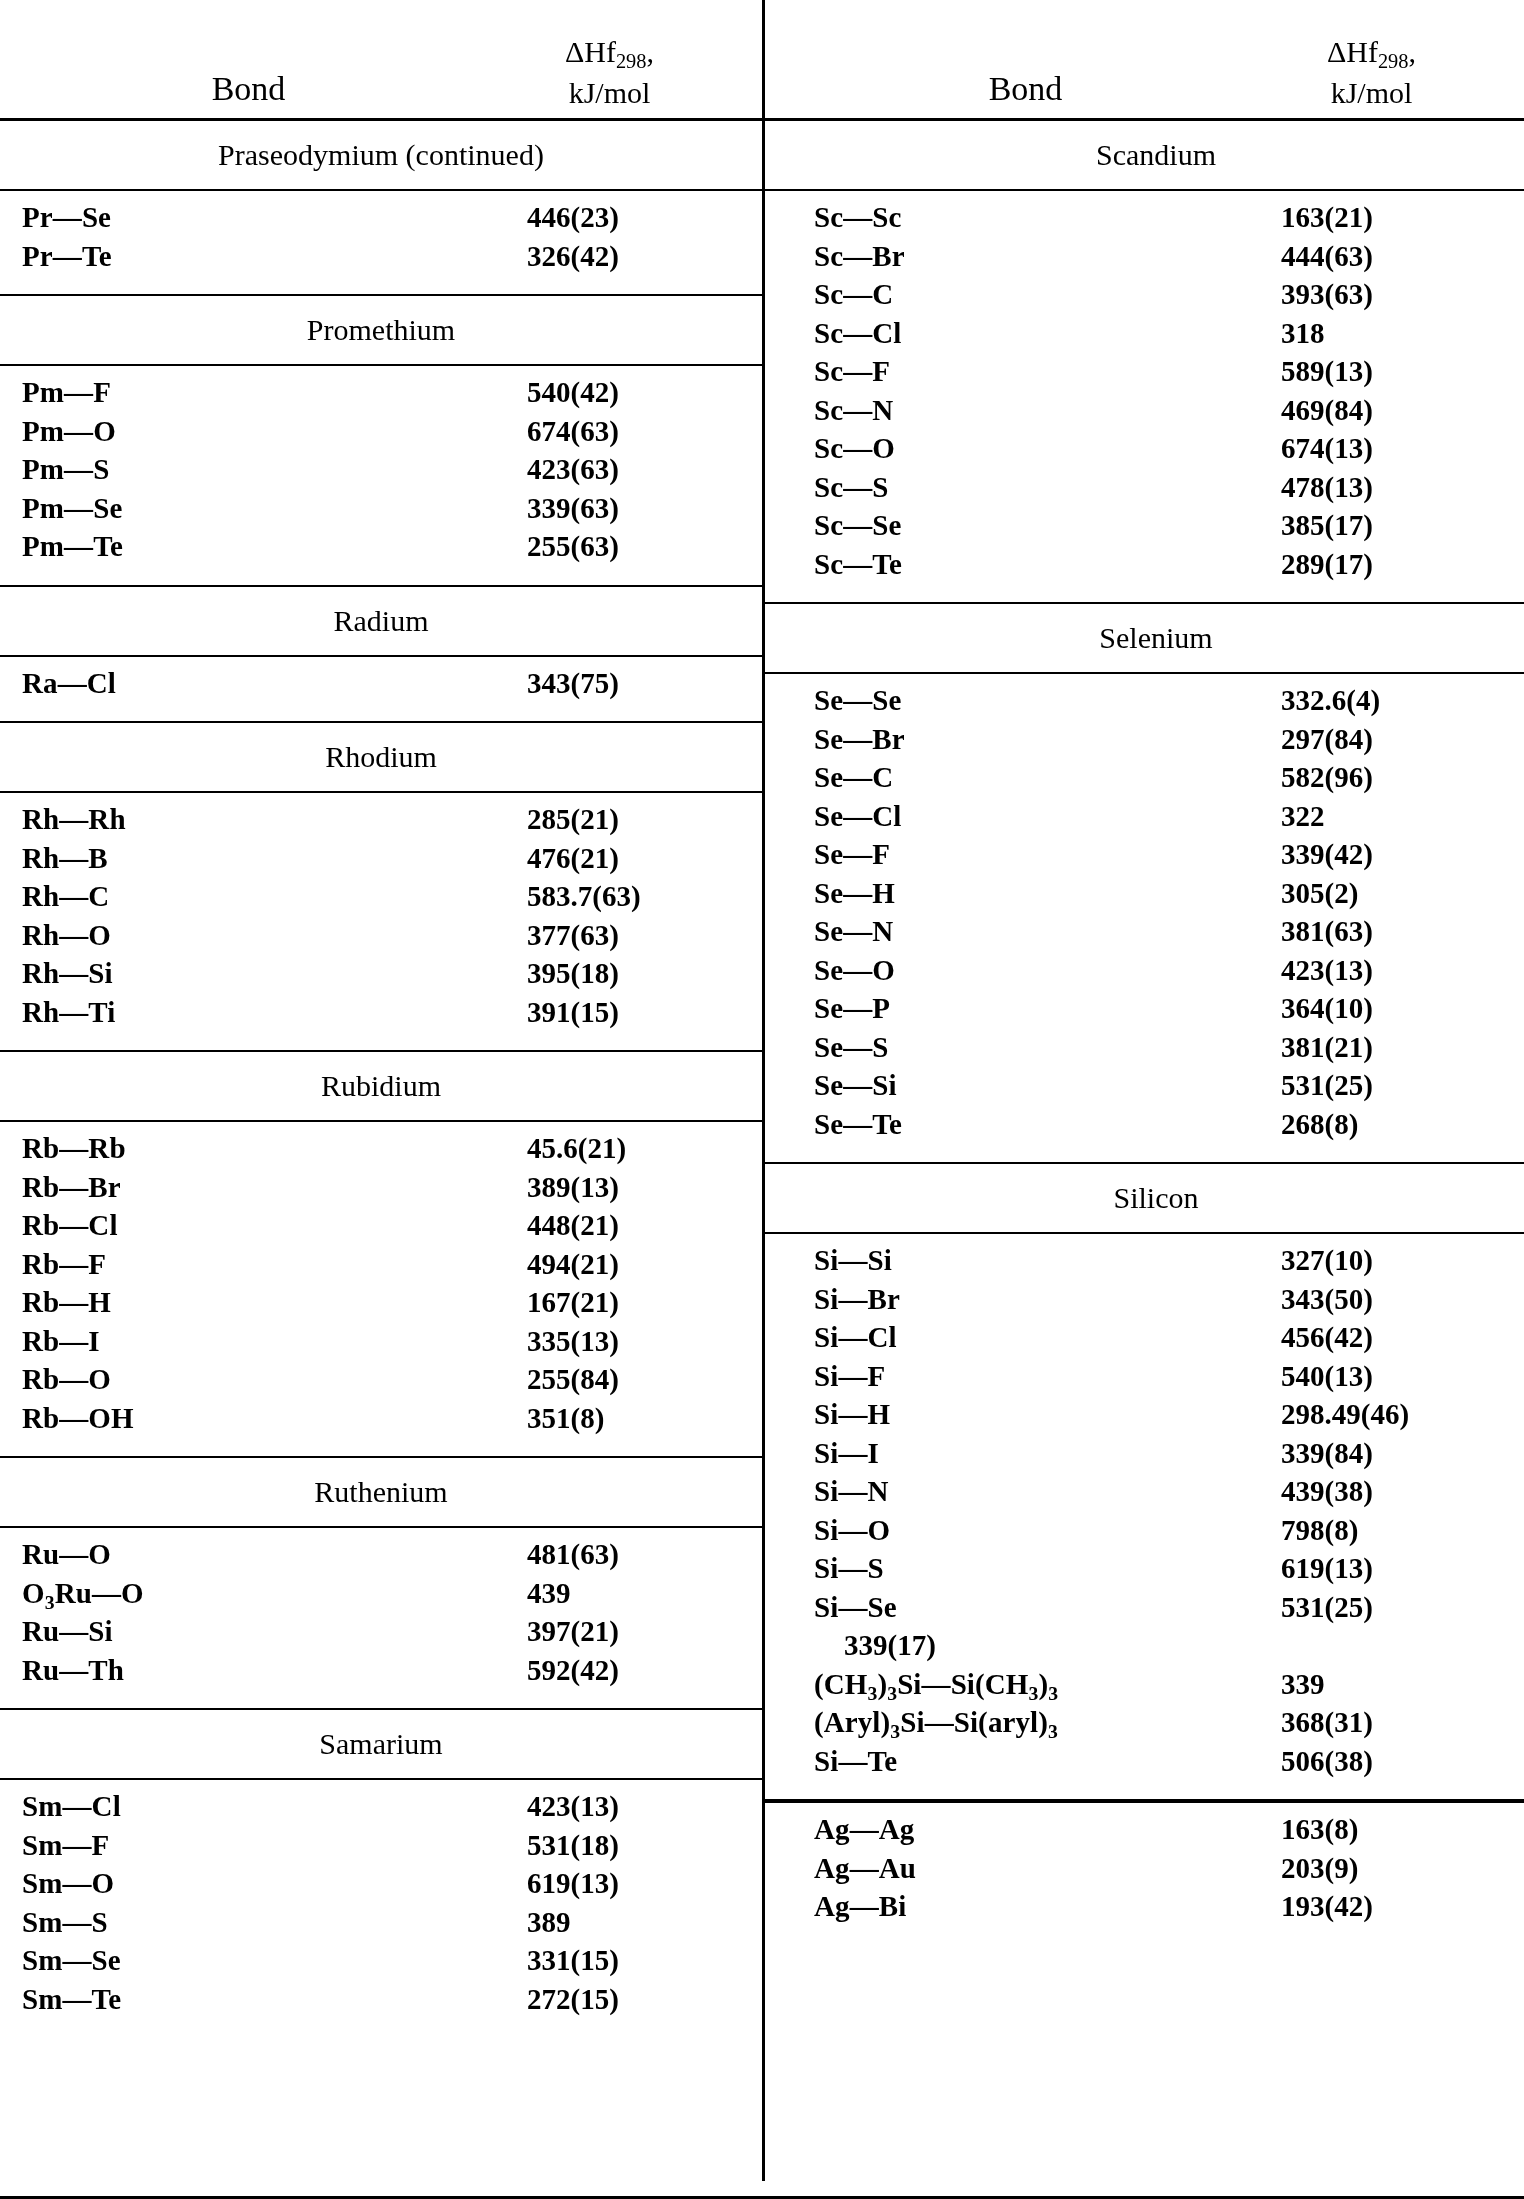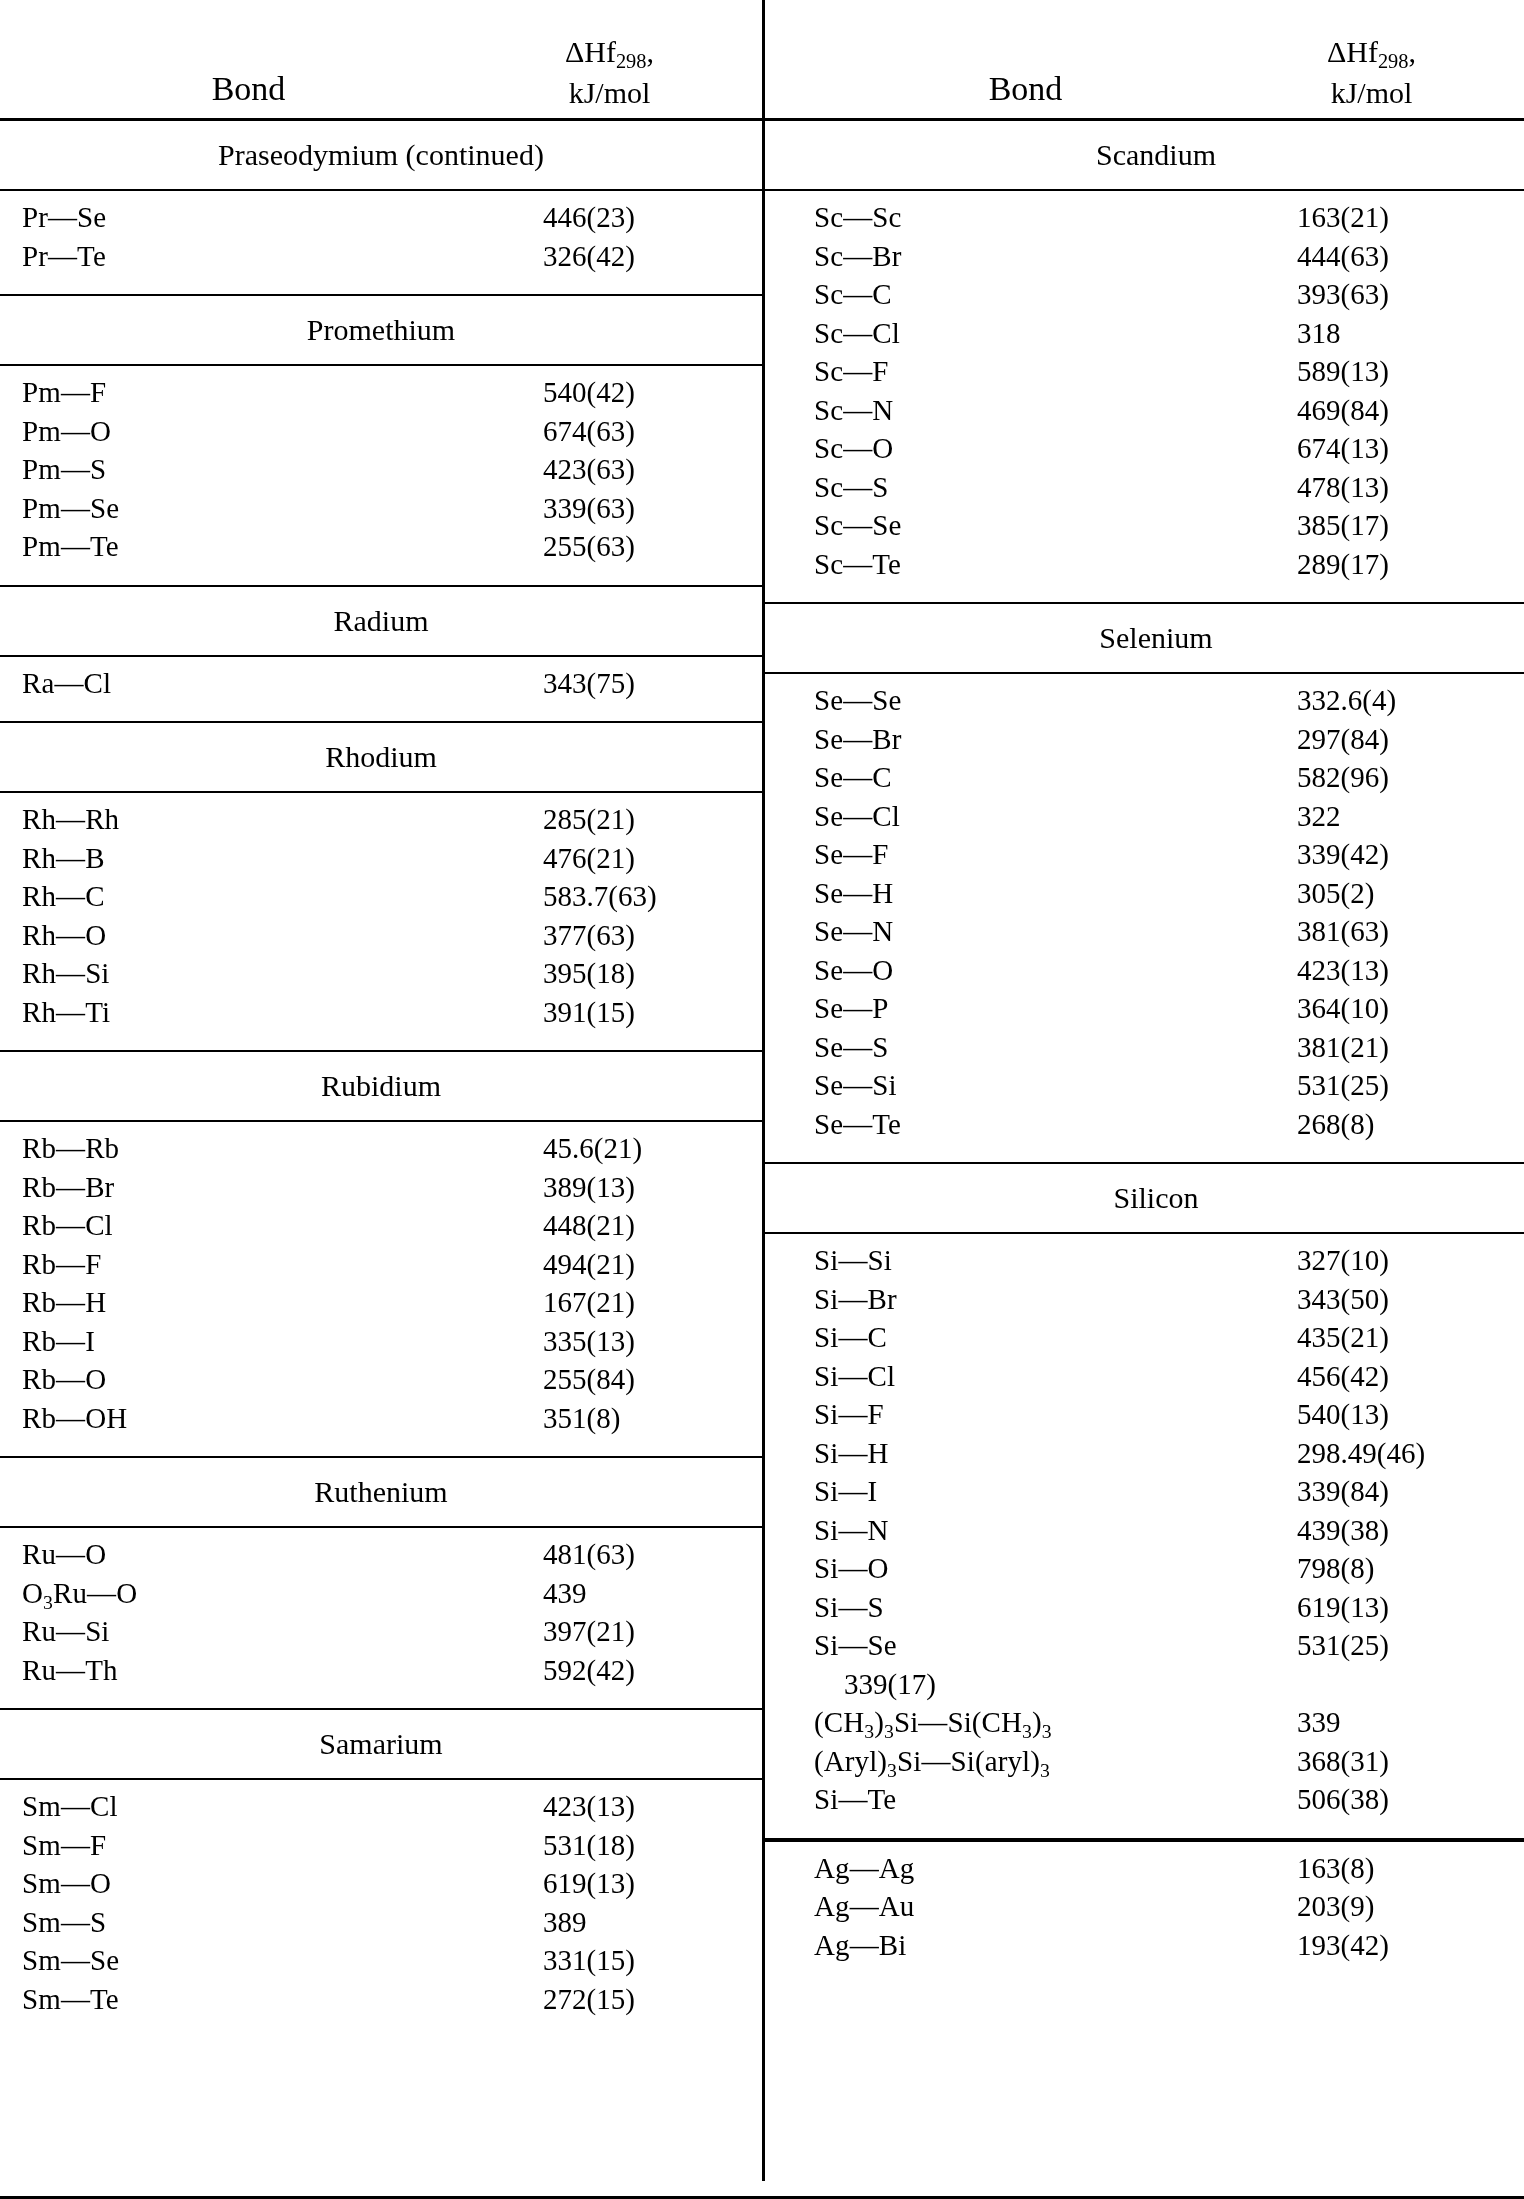--- a/index.html
+++ b/index.html
@@ -78,21 +78,22 @@
   
   .section-head {
     text-align: center;
     font-size: 30px;
     padding: 17px 0 17px 0;
     border-radius: 25px;
   }
 
   
   .rows {
-    padding: 12px 22px 14px 22px;
+    padding: 12px 38px 14px 22px;
+    font-weight: bold;
   }
   .row {
     display: flex;
     align-items: baseline;
     font-size: 29px;
     line-height: 1.0;
     height: 38.5px;
   }
   .row .bond {
     flex: 1 1 auto;
@@ -417,24 +418,20 @@
             <div class="rows">
               <div class="row">
                 <div class="bond">Si—Si</div>
                 <div class="val">327(10)</div>
               </div>
               <div class="row">
                 <div class="bond">Si—Br</div>
                 <div class="val">343(50)</div>
               </div>
               <div class="row">
-                <div class="bond">Si—C</div>
-                <div class="val">435(21)</div>
-              </div>
-              <div class="row">
                 <div class="bond">Si—Cl</div>
                 <div class="val">456(42)</div>
               </div>
               <div class="row">
                 <div class="bond">Si—F</div>
                 <div class="val">540(13)</div>
               </div>
               <div class="row">
                 <div class="bond">Si—H</div>
                 <div class="val">298.49(46)</div>

